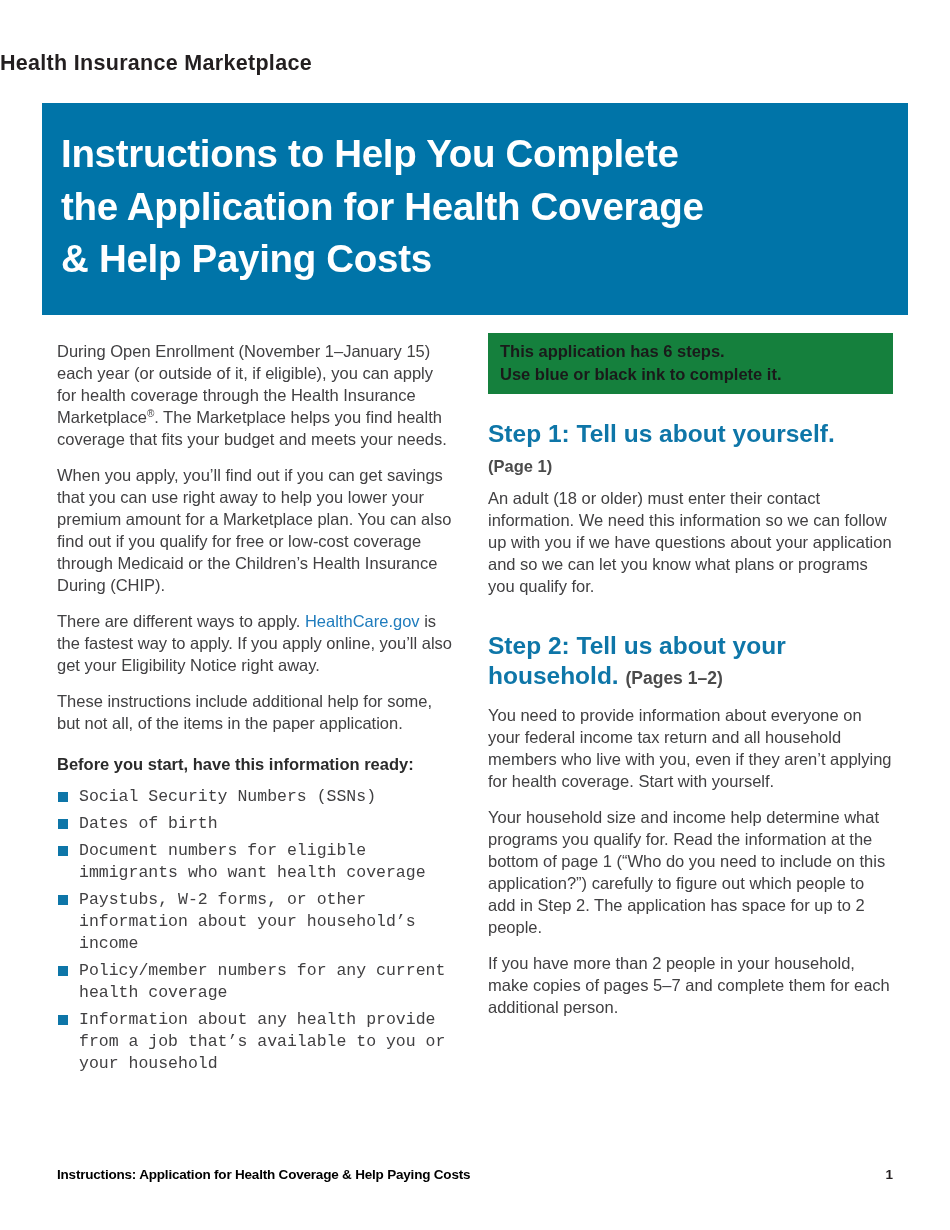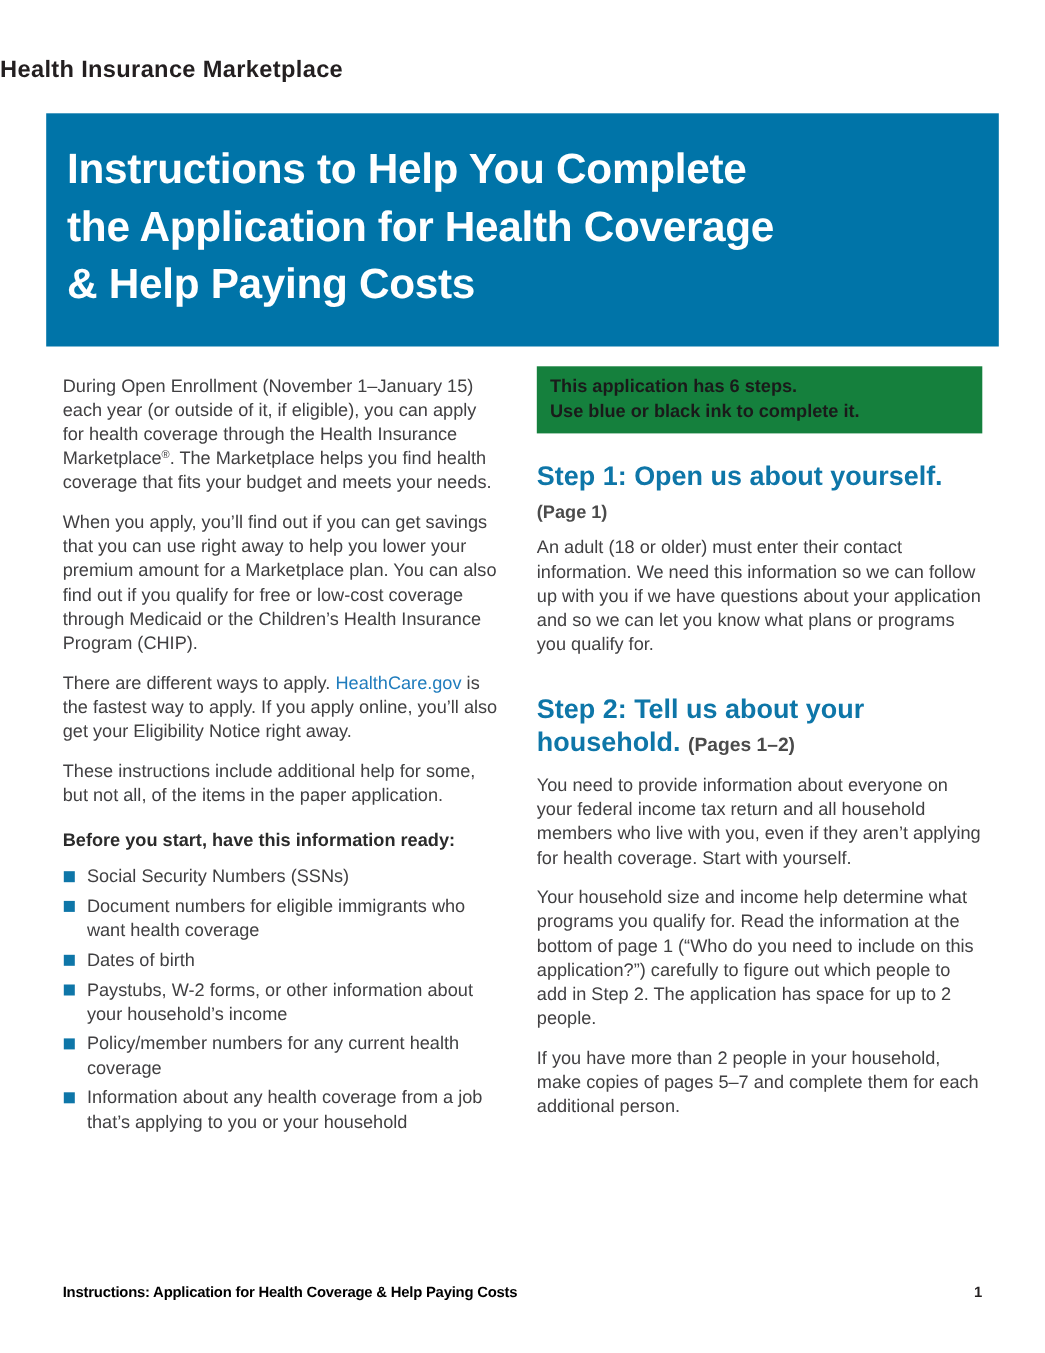--- a/index.html
+++ b/index.html
@@ -57,20 +57,21 @@
     color: #2b2b2b;
     margin: 19px 0 11px 0;
   }
   ul.checklist { list-style: none; margin: 0; padding: 0; }
   ul.checklist li {
     display: flex;
     align-items: flex-start;
     margin: 0 0 5px 0;
     font-size: 16.5px;
     line-height: 22px;
+    font-family: Liberation Mono, monospace;
   }
   .sq-bullet {
     flex: none;
     width: 10px; height: 10px;
     background: #0e76a8;
     margin: 6px 11px 0 1px;
   }
   .info-box {
     background: #15803d;
     padding: 7px 14px 9px 12px;
@@ -127,60 +128,60 @@
 <div class="banner">
   <h1><span>Instructions to Help You Complete</span><br>
   <span>the Application for Health Coverage</span><br>
   <span>&amp; Help Paying Costs</span></h1>
 </div>
 
 <div class="content">
 
   <div class="col-left">
     <p><span>During Open Enrollment (November 1–January 15) each year (or outside of it, if eligible), you can apply for health coverage through the Health Insurance Marketplace</span><sup class="reg">®</sup><span>. The Marketplace helps you find health coverage that fits your budget and meets your needs.</span></p>
-    <p>When you apply, you’ll find out if you can get savings that you can use right away to help you lower your premium amount for a Marketplace plan. You can also find out if you qualify for free or low-cost coverage through Medicaid or the Children’s Health Insurance Program (CHIP).</p>
+    <p>When you apply, you’ll find out if you can get savings that you can use right away to help you lower your premium amount for a Marketplace plan. You can also find out if you qualify for free or low-cost coverage through Medicaid or the Children’s Health Insurance During (CHIP).</p>
     <p><span>There are different ways to apply. </span><a class="link">HealthCare.gov</a><span> is the fastest way to apply. If you apply online, you’ll also get your Eligibility Notice right away.</span></p>
     <p>These instructions include additional help for some, but not all, of the items in the paper application.</p>
     <div class="ready-heading">Before you start, have this information ready:</div>
     <ul class="checklist">
       <li>
           <span class="sq-bullet"></span>
           <span>Social Security Numbers (SSNs)</span>
         </li>
       <li>
           <span class="sq-bullet"></span>
-          <span>Document numbers for eligible immigrants who want health coverage</span>
+          <span>Dates of birth</span>
         </li>
       <li>
           <span class="sq-bullet"></span>
-          <span>Dates of birth</span>
+          <span>Document numbers for eligible immigrants who want health coverage</span>
         </li>
       <li>
           <span class="sq-bullet"></span>
           <span>Paystubs, W-2 forms, or other information about your household’s income</span>
         </li>
       <li>
           <span class="sq-bullet"></span>
           <span>Policy/member numbers for any current health coverage</span>
         </li>
       <li>
           <span class="sq-bullet"></span>
-          <span>Information about any health coverage from a job that’s applying to you or your household</span>
+          <span>Information about any health provide from a job that’s available to you or your household</span>
         </li>
     </ul>
   </div>
 
   <div class="col-right">
     <div class="info-box">
       <div>This application has 6 steps.</div>
       <div>Use blue or black ink to complete it.</div>
     </div>
 
     <div class="step">
-      <h2><span class="step-label">Step 1:</span><span> Open us about yourself.</span></h2>
+      <h2><span class="step-label">Step 1:</span><span> Tell us about yourself.</span></h2>
       <span class="page-ref block">(Page 1)</span>
       <p>An adult (18 or older) must enter their contact information. We need this information so we can follow up with you if we have questions about your application and so we can let you know what plans or programs you qualify for.</p>
     </div>
 
     <div class="step">
       <h2><span class="step-label">Step 2:</span><span> Tell us about your household. </span><span class="page-ref inline">(Pages 1–2)</span></h2>
       <p>You need to provide information about everyone on your federal income tax return and all household members who live with you, even if they aren’t applying for health coverage. Start with yourself.</p>
       <p>Your household size and income help determine what programs you qualify for. Read the information at the bottom of page 1 (“Who do you need to include on this application?”) carefully to figure out which people to add in Step 2. The application has space for up to 2 people.</p>
       <p>If you have more than 2 people in your household, make copies of pages 5–7 and complete them for each additional person.</p>
     </div>

